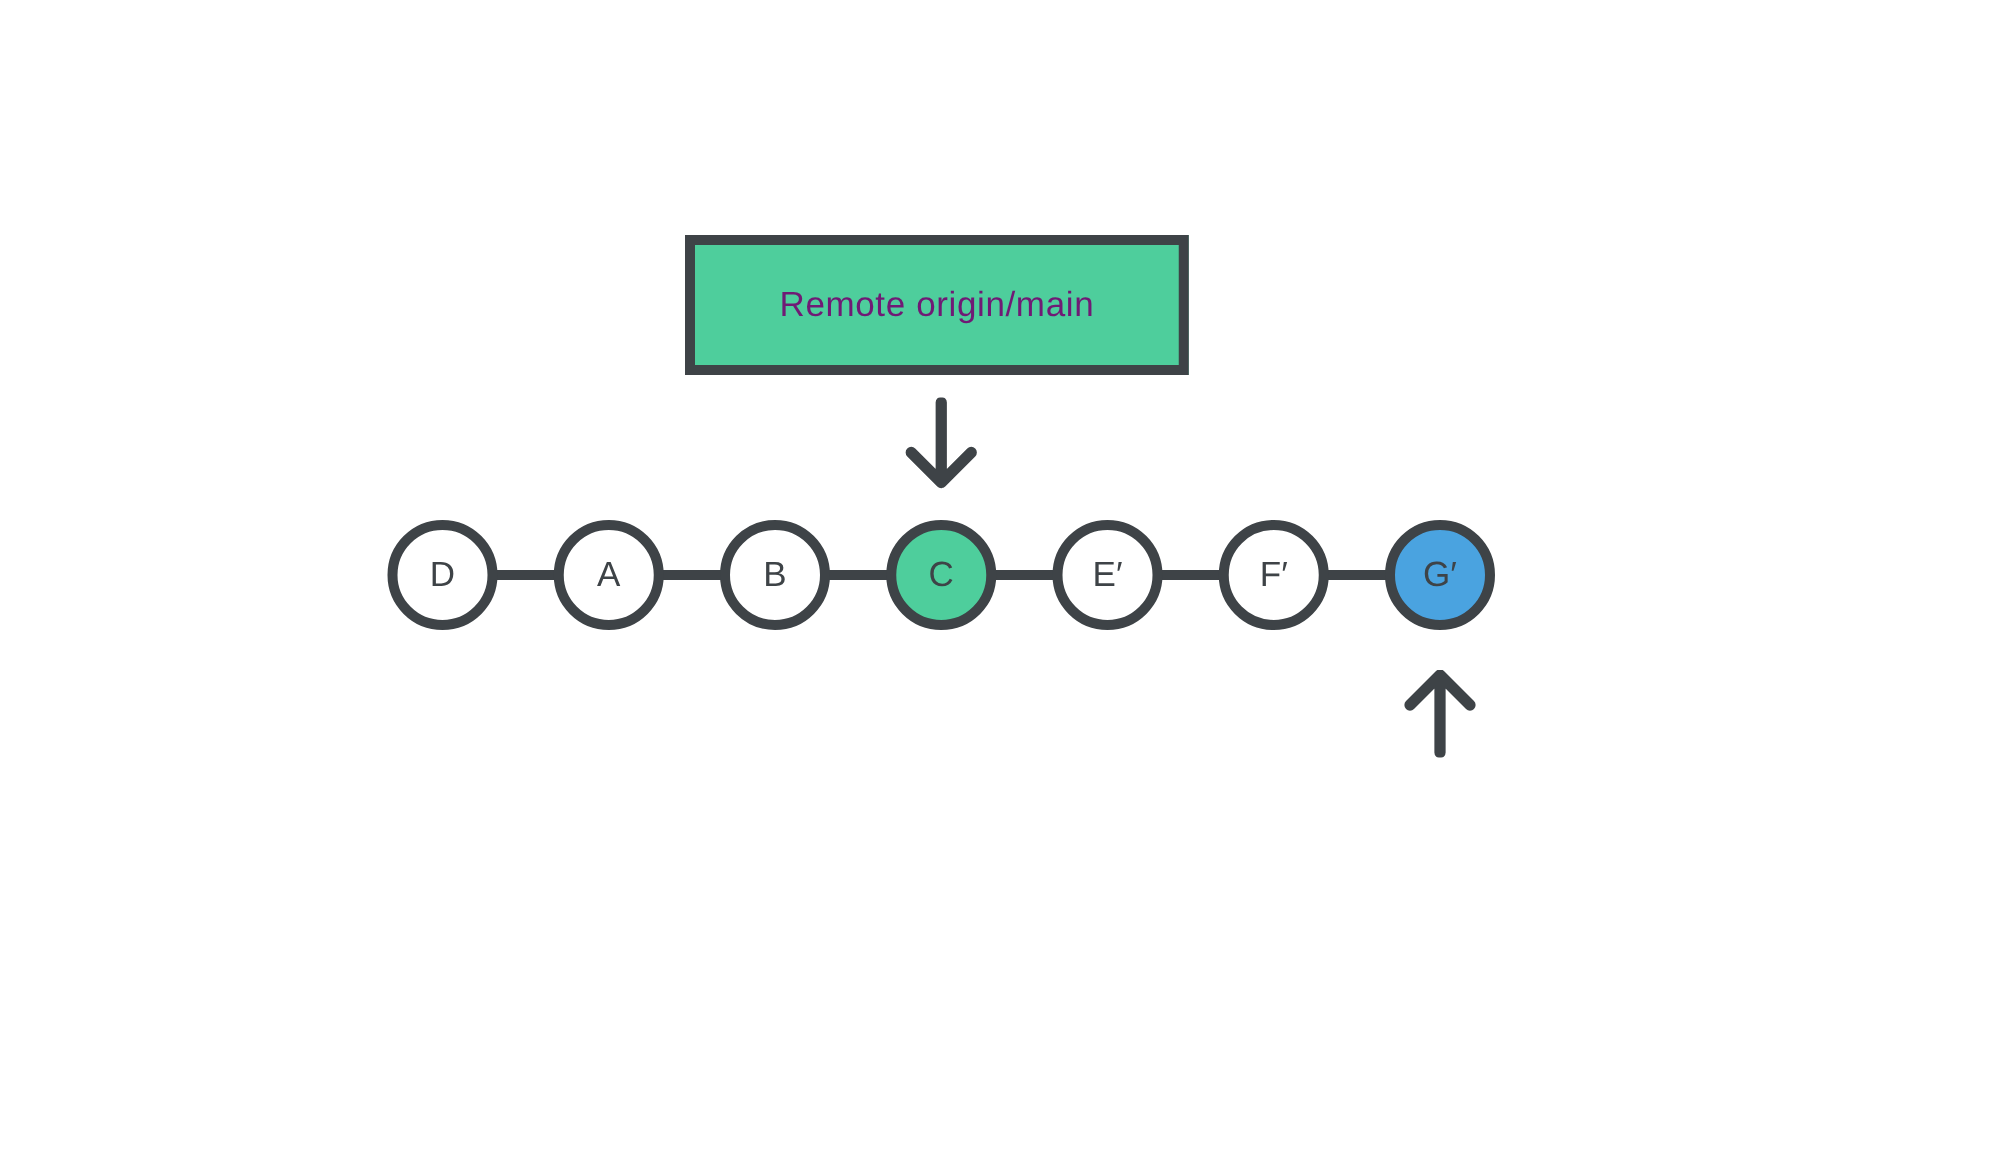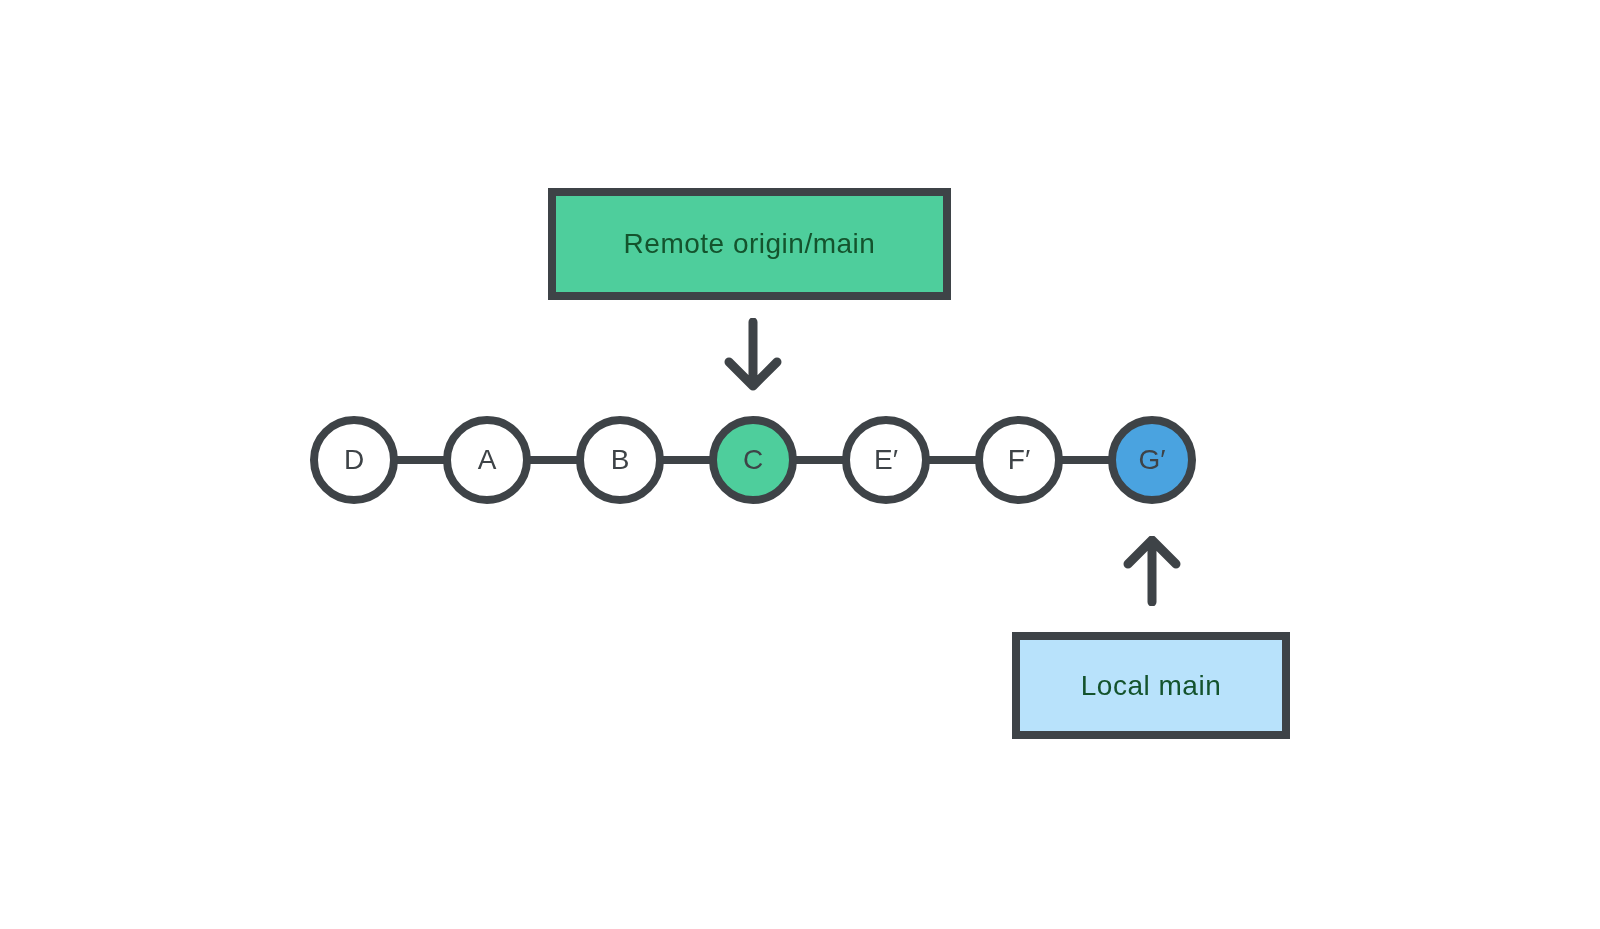--- a/index.html
+++ b/index.html
@@ -17,21 +17,21 @@
   }
   .box {
     position: absolute;
     box-sizing: border-box;
     border: 8px solid #3e4347;
     display: flex;
     align-items: center;
     justify-content: center;
   }
   .box-label {
-    color: #14532d;
+    color: #701a75;
     font-size: 28px;
     letter-spacing: 0.5px;
     white-space: nowrap;
   }
   .remote-box {
     left: 548px;
     top: 188px;
     width: 403px;
     height: 112px;
     background: #4ece9c;
@@ -120,17 +120,14 @@
     <span class="commit-label">F′</span>
   </div>
   <div class="commit c-blue pos-6">
     <span class="commit-label">G′</span>
   </div>
 
   <svg class="arrow up-arrow" width="66" height="70" viewBox="0 0 66 70" aria-hidden="true">
     <path d="M33 4 L33 66 M9 28 L33 4 L57 28" fill="none" stroke="#3e4347" stroke-width="9" stroke-linecap="round" stroke-linejoin="round"></path>
   </svg>
 
-  <div class="box local-box">
-    <span class="box-label">Local main</span>
-  </div>
 
 </div>
 
 </body></html>

